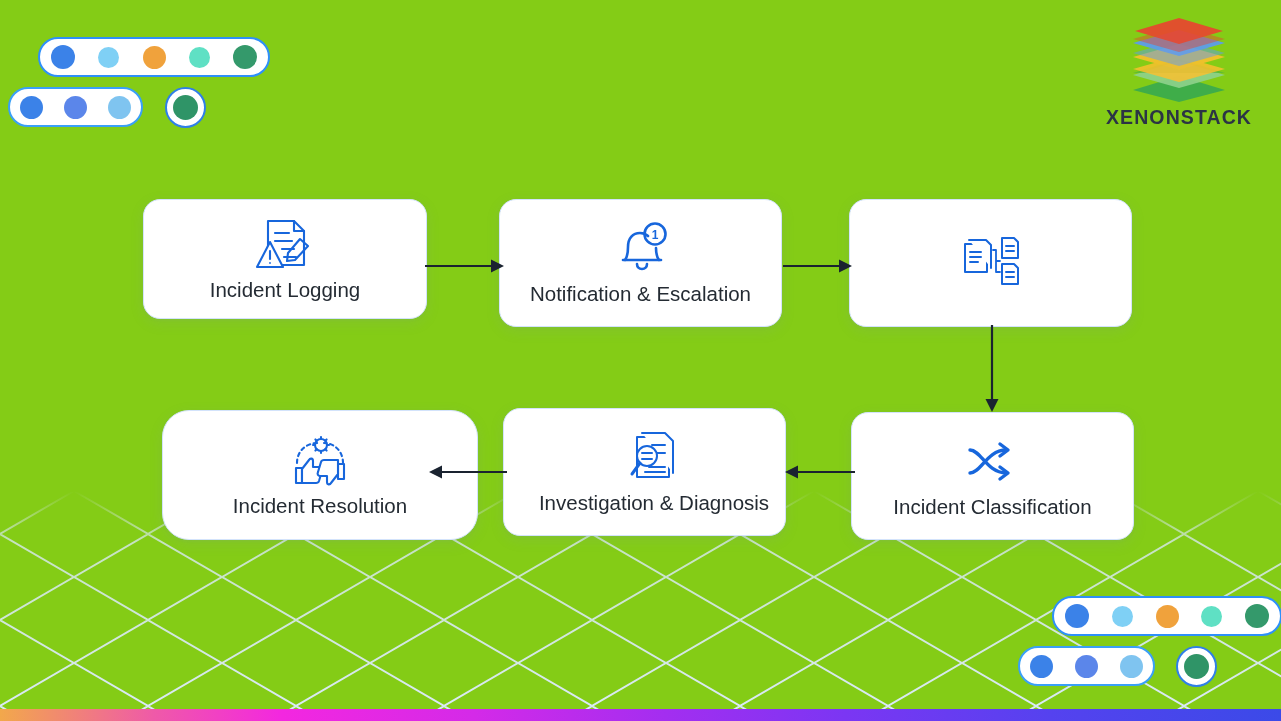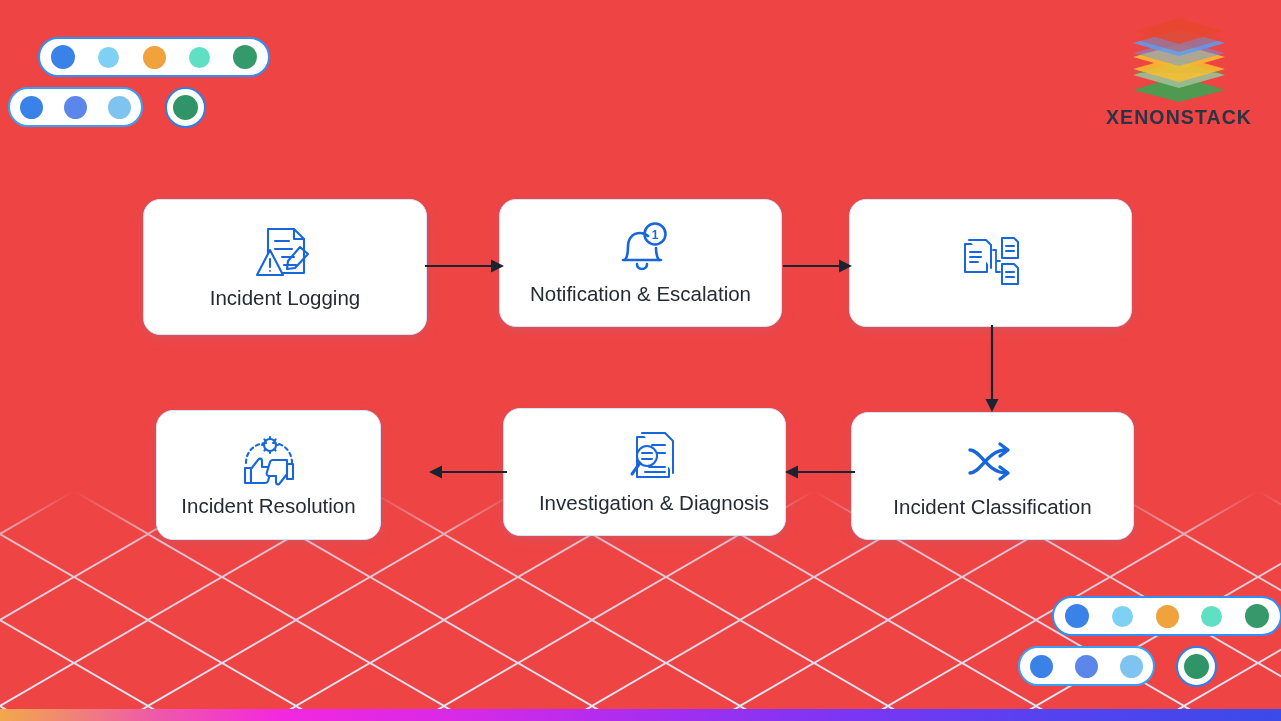--- a/index.html
+++ b/index.html
@@ -9,21 +9,21 @@
     height: 721px;
     overflow: hidden;
     font-family: "Liberation Sans", sans-serif;
     background: #ffffff;
   }
 
   #canvas {
     position: relative;
     width: 1281px;
     height: 721px;
-    background: #ef4444;
+    background: #84cc16;
     overflow: hidden;
   }
 
   
   .lattice {
     position: absolute;
     left: 0;
     bottom: 0;
     width: 1281px;
     height: 230px;
@@ -228,21 +228,21 @@
   <svg class="connector" style="left:783px; top:456px; width:72px; height:32px;" viewBox="0 0 72 32">
     <line x1="72" y1="16" x2="15" y2="16" stroke="#1a2330" stroke-width="2.2"></line>
     <path d="M15 9.5 L2 16 L15 22.5 Z" fill="#1a2330"></path>
   </svg>
 
   <svg class="connector" style="left:427px; top:456px; width:80px; height:32px;" viewBox="0 0 80 32">
     <line x1="80" y1="16" x2="15" y2="16" stroke="#1a2330" stroke-width="2.2"></line>
     <path d="M15 9.5 L2 16 L15 22.5 Z" fill="#1a2330"></path>
   </svg>
 
-  <div class="card" style="left:143px; top:199px; width:284px; height:136px;">
+  <div class="card" style="left:143px; top:199px; width:284px; height:120px;">
     <div class="card-icon">
       <svg width="62" height="56" viewBox="0 0 62 56" fill="none" stroke="#1766dc" stroke-width="2.1" stroke-linecap="round" stroke-linejoin="round">
         <path d="M14 4 H40 L50 14 V48 H14 Z"></path>
         <path d="M40 4 V14 H50"></path>
         <line x1="21" y1="16" x2="35" y2="16"></line>
         <line x1="21" y1="24" x2="38" y2="24"></line>
         <line x1="28" y1="32" x2="40" y2="32"></line>
         <line x1="30" y1="40" x2="42" y2="40"></line>
         <path d="M46 22 L54 29 L41 43 L33 44 L34 36 Z"></path>
         <path d="M3 50 L16 25 L29 50 Z" fill="#ffffff"></path>
@@ -309,21 +309,21 @@
         <line x1="20" y1="41" x2="40" y2="41"></line>
         <circle cx="22" cy="25" r="10" fill="#ffffff"></circle>
         <line x1="17" y1="22" x2="27" y2="22"></line>
         <line x1="17" y1="28" x2="27" y2="28"></line>
         <line x1="15" y1="32" x2="7" y2="43" stroke-width="3"></line>
       </svg>
     </div>
     <div class="card-label">Investigation &amp; Diagnosis</div>
   </div>
 
-  <div class="card" style="left:156px; top:410px; width:225px; height:130px;">
+  <div class="card" style="left:162px; top:410px; width:316px; height:130px;border-radius:27px;">
     <div class="card-icon">
       <svg width="58" height="52" viewBox="0 0 58 52" fill="none" stroke="#1766dc" stroke-width="2.1" stroke-linecap="round" stroke-linejoin="round">
         <path d="M6 28 C6 16 15 8 27 8" stroke-dasharray="3.5 3.5"></path>
         <path d="M52 28 C52 16 43 8 33 8" stroke-dasharray="3.5 3.5"></path>
         <circle cx="30" cy="10" r="6"></circle>
         <path d="M30 2 V4 M30 16 V18 M22 10 H24 M36 10 H38 M24.4 4.4 L25.8 5.8 M34.2 14.2 L35.6 15.6 M35.6 4.4 L34.2 5.8 M25.8 14.2 L24.4 15.6"></path>
         <path d="M5 33 H11 V48 H5 Z"></path>
         <path d="M11 34 L18 25 C19 23 22 23 22 26 V32 H29 C31 32 32 34 31 36 L28 46 C27.5 47.5 26 48 25 48 H11 Z" fill="#ffffff"></path>
         <path d="M53 44 H47 V29 H53 Z"></path>
         <path d="M47 43 L40 52 C39 54 36 54 36 51 V45 H29 C27 45 26 43 27 41 L30 31 C30.5 29.5 32 29 33 29 H47 Z" fill="#ffffff" transform="translate(0,-4)"></path>

